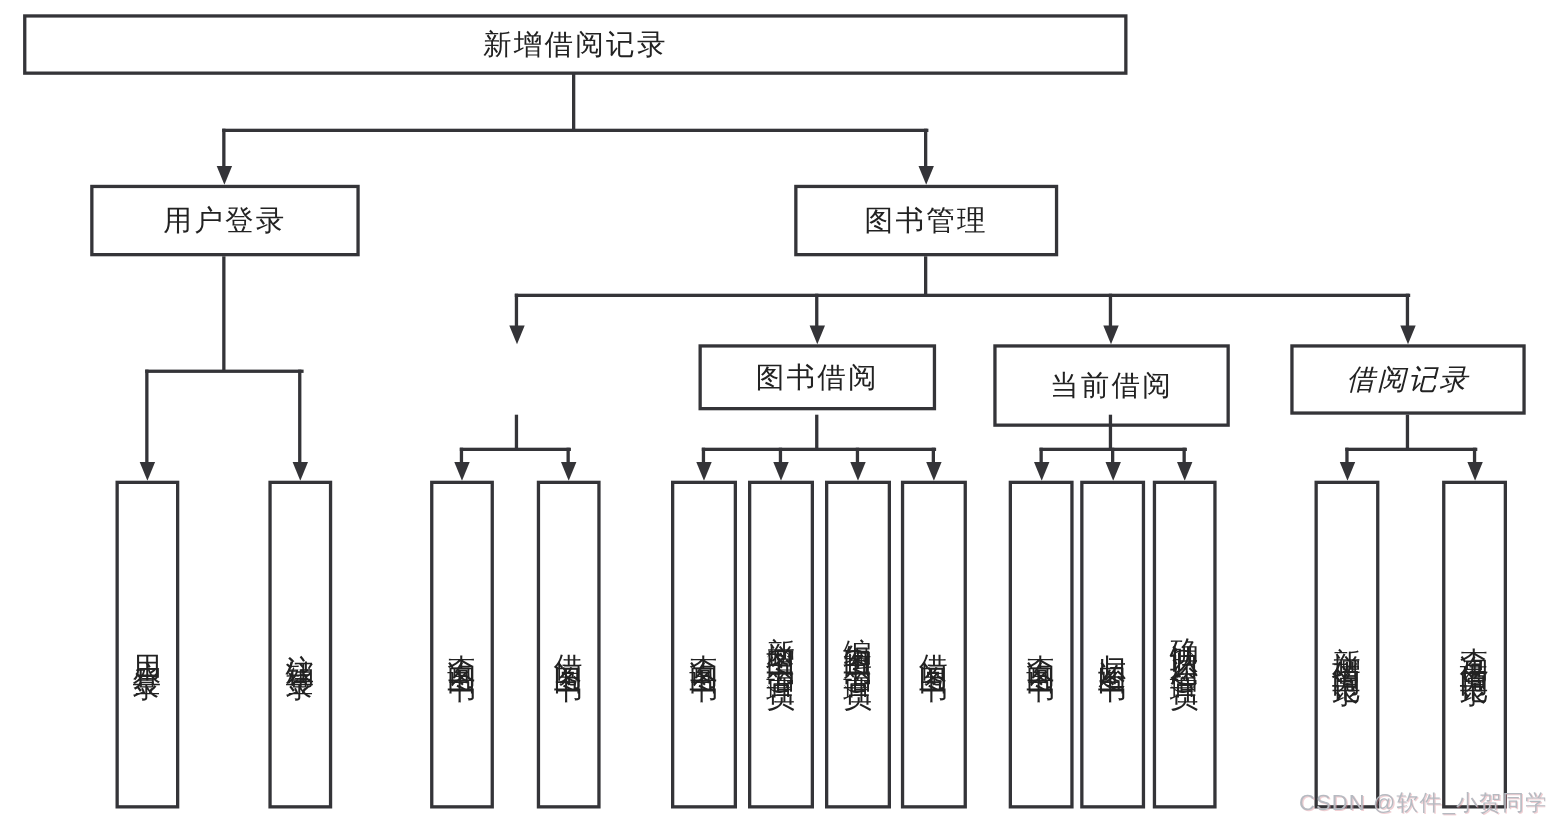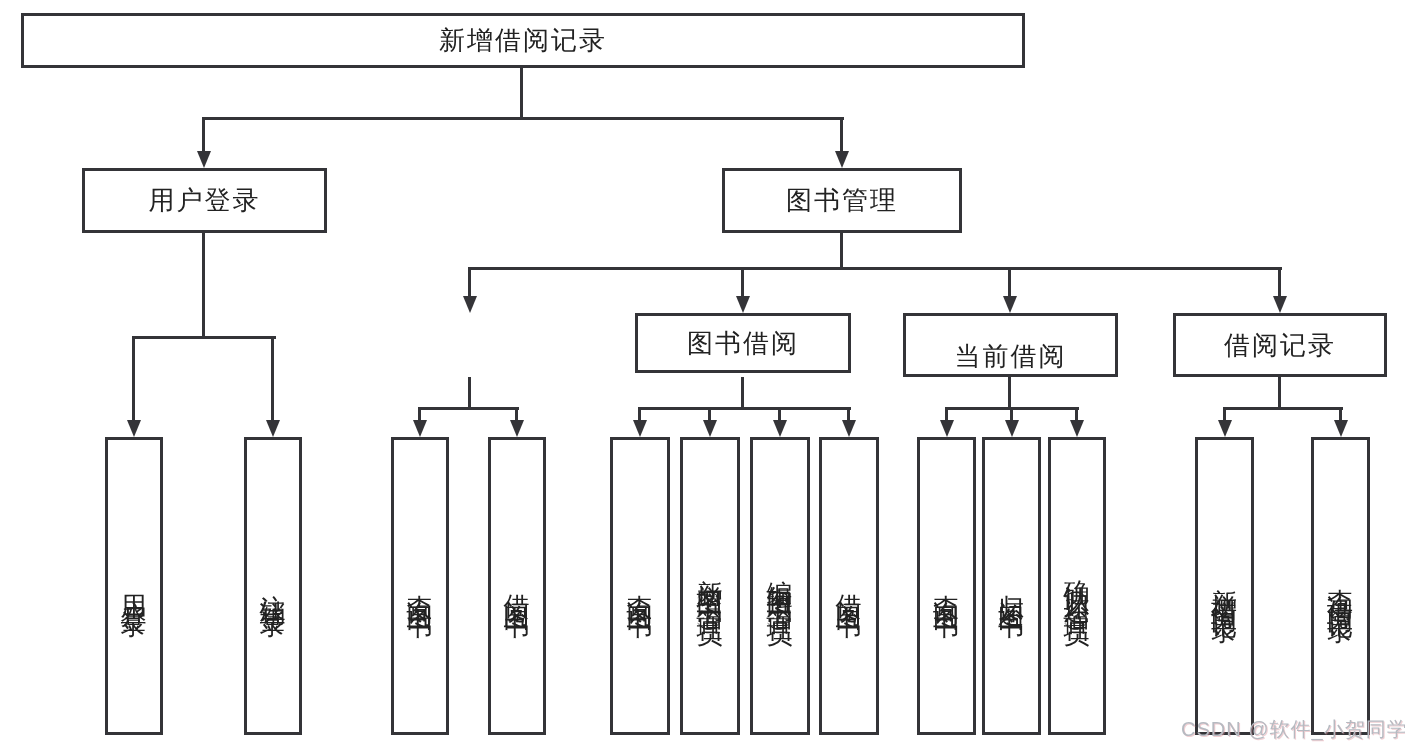--- a/index.html
+++ b/index.html
@@ -100,24 +100,24 @@
   <div class="vline" style="left:741px; top:267px; height:33px;"></div>
   <div class="arrow" style="left:736px; top:296px;"></div>
   <div class="vline" style="left:1008px; top:267px; height:33px;"></div>
   <div class="arrow" style="left:1003px; top:296px;"></div>
   <div class="vline" style="left:1278px; top:267px; height:33px;"></div>
   <div class="arrow" style="left:1273px; top:296px;"></div>
 
   <div class="node" style="left:635px; top:313px; width:216px; height:60px;">
     <span class="hlabel">图书借阅</span>
   </div>
-  <div class="node" style="left:903px; top:313px; width:215px; height:64px;align-items:flex-end;">
+  <div class="node" style="left:903px; top:313px; width:215px; height:75px;">
     <span class="hlabel">当前借阅</span>
   </div>
-  <div class="node" style="left:1173px; top:313px; width:214px; height:64px;">
+  <div class="node" style="left:1173px; top:313px; width:214px; height:64px;font-style:italic;">
     <span class="hlabel">借阅记录</span>
   </div>
 
   <div class="vline" style="left:468px; top:377px; height:32px;"></div>
   <div class="hline" style="left:418px; top:407px; width:101px;"></div>
   <div class="vline" style="left:418px; top:407px; height:16px;"></div>
   <div class="arrow" style="left:413px; top:420px;"></div>
   <div class="vline" style="left:515px; top:407px; height:16px;"></div>
   <div class="arrow" style="left:510px; top:420px;"></div>
 

